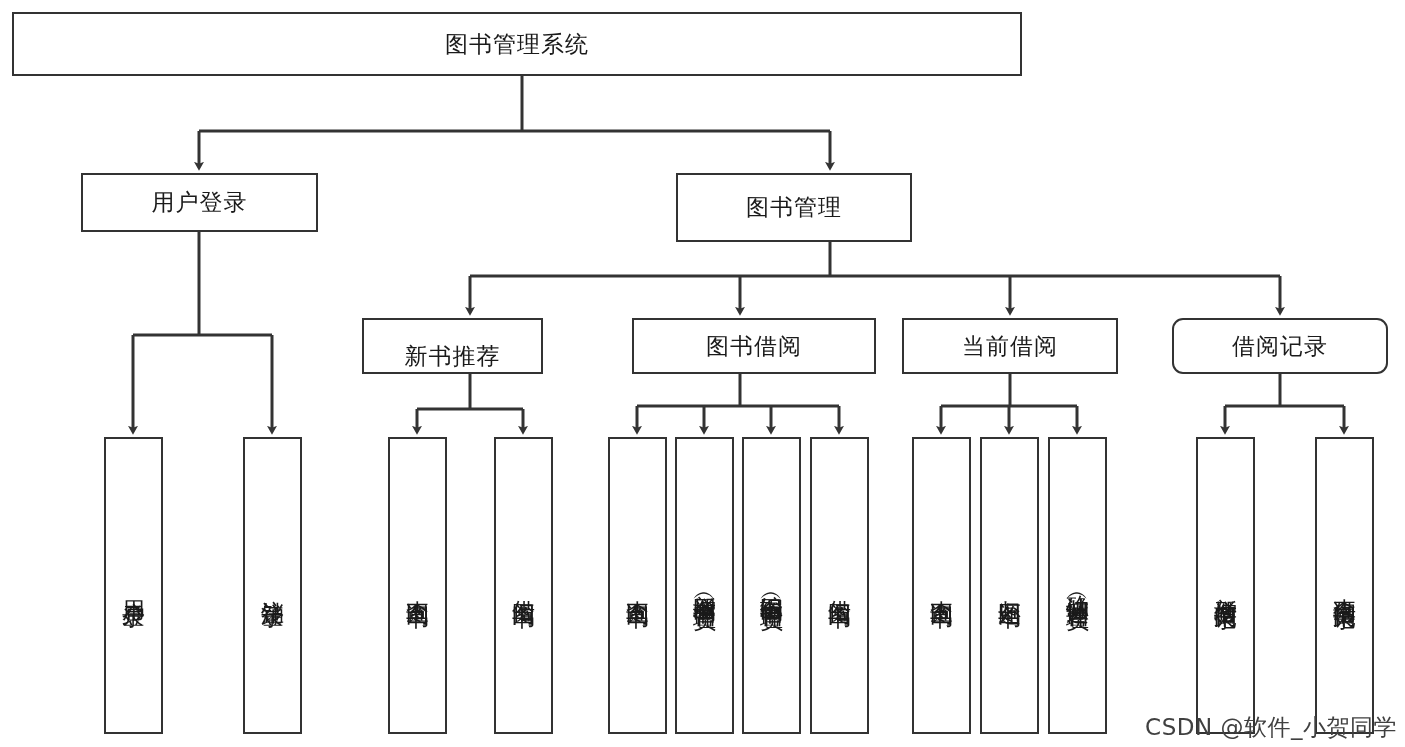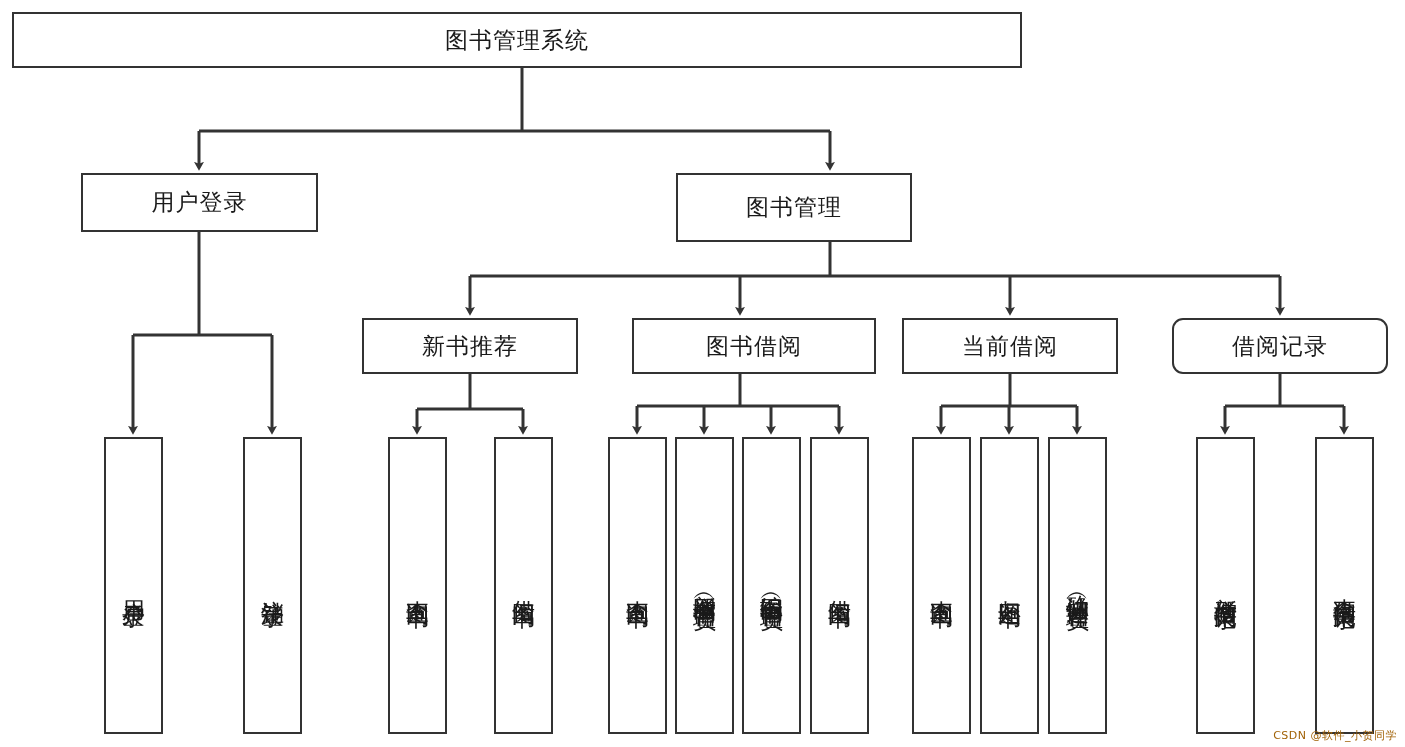--- a/index.html
+++ b/index.html
@@ -52,22 +52,22 @@
     white-space: nowrap;
   }
   .node-v > span {
     writing-mode: vertical-rl;
     text-orientation: upright;
   }
   .watermark {
     position: absolute;
     right: 8px;
     bottom: 4px;
-    font-size: 11px;
-    color: #a16207;
+    font-size: 23px;
+    color: #404040;
     white-space: nowrap;
     letter-spacing: 0.5px;
   }
 </style>
 </head>
 <body>
 
 <div id="canvas">
 
   <svg id="edges" viewBox="0 0 1405 747">
@@ -113,32 +113,32 @@
       <path d="M1009,406 L1009,430" marker-end="url(#arrow)"></path>
       <path d="M1077,406 L1077,430" marker-end="url(#arrow)"></path>
 
       <path d="M1280,374 L1280,406"></path>
       <path d="M1225,406 L1344,406"></path>
       <path d="M1225,406 L1225,430" marker-end="url(#arrow)"></path>
       <path d="M1344,406 L1344,430" marker-end="url(#arrow)"></path>
     </g>
   </svg>
 
-  <div class="node node-h" style="left:12px; top:12px; width:1010px; height:56px;">
+  <div class="node node-h" style="left:12px; top:12px; width:1010px; height:64px;">
     <span>图书管理系统</span>
   </div>
 
   <div class="node node-h" style="left:81px; top:173px; width:237px; height:59px;">
     <span>用户登录</span>
   </div>
   <div class="node node-h" style="left:676px; top:173px; width:236px; height:69px;">
     <span>图书管理</span>
   </div>
 
-  <div class="node node-h" style="left:362px; top:318px; width:216px; height:56px;">
+  <div class="node node-h" style="left:362px; top:318px; width:181px; height:56px;align-items:flex-end;">
     <span>新书推荐</span>
   </div>
   <div class="node node-h" style="left:632px; top:318px; width:244px; height:56px;">
     <span>图书借阅</span>
   </div>
   <div class="node node-h" style="left:902px; top:318px; width:216px; height:56px;">
     <span>当前借阅</span>
   </div>
   <div class="node node-h" style="left:1172px; top:318px; width:216px; height:56px;border-radius:11px;">
     <span>借阅记录</span>

